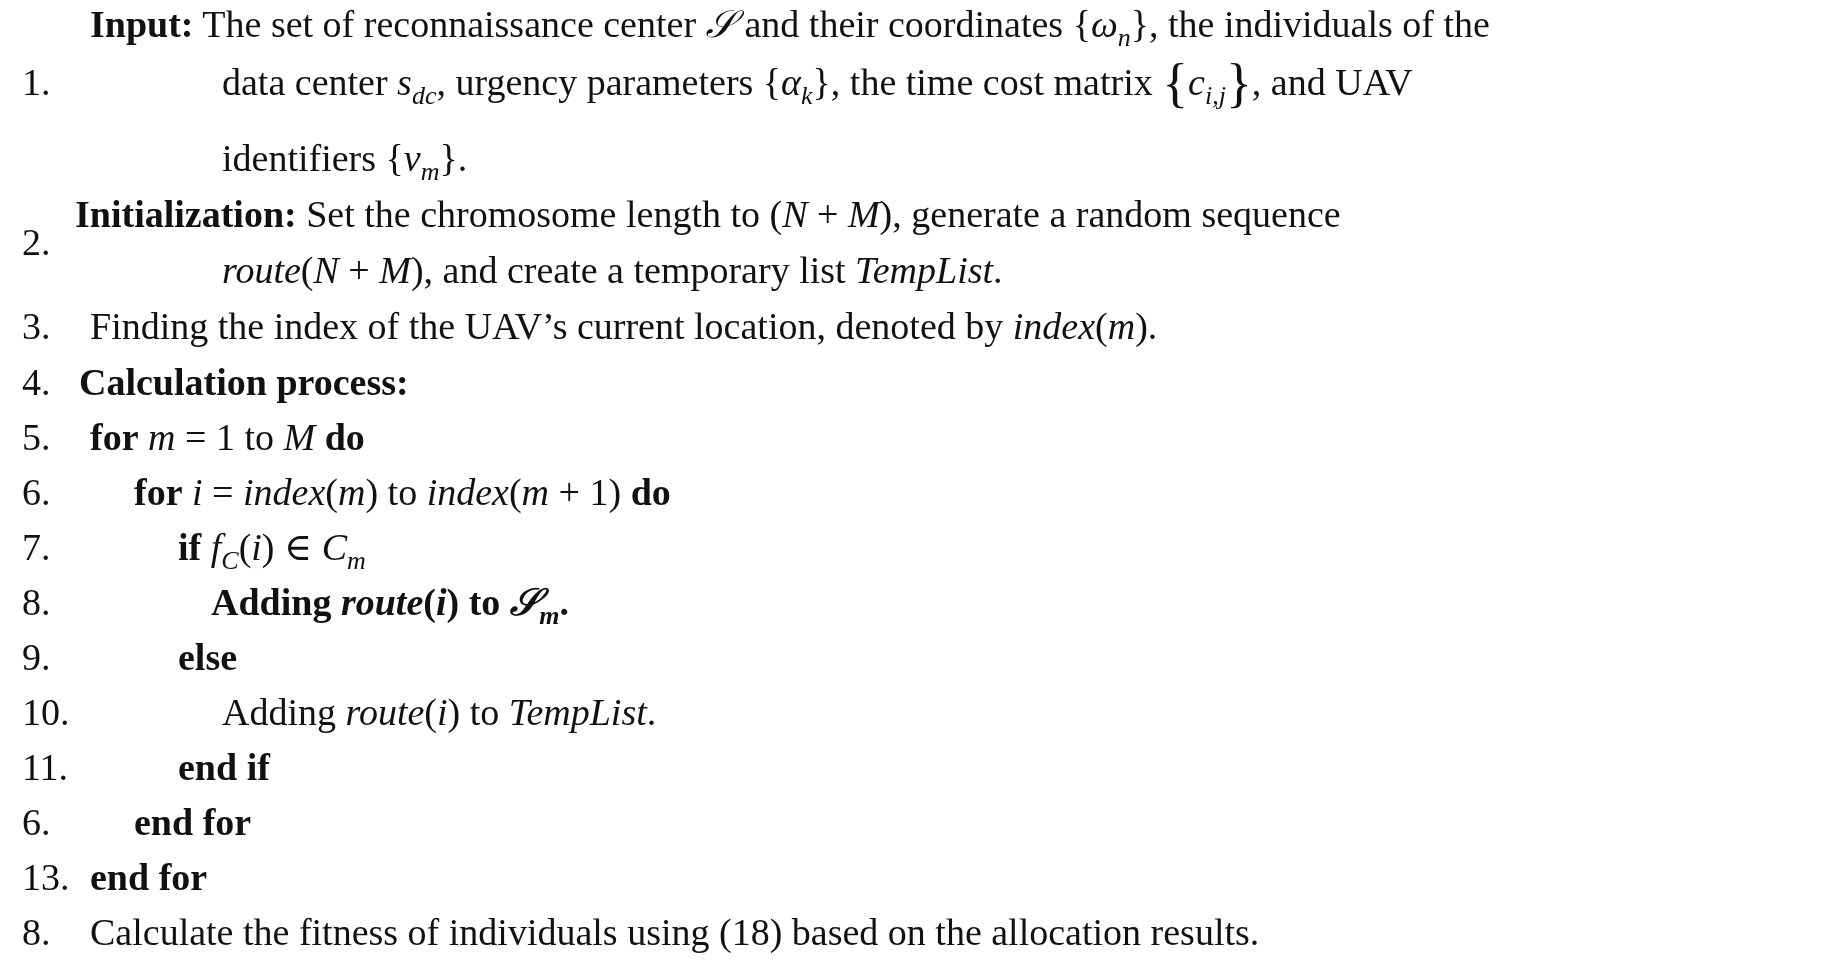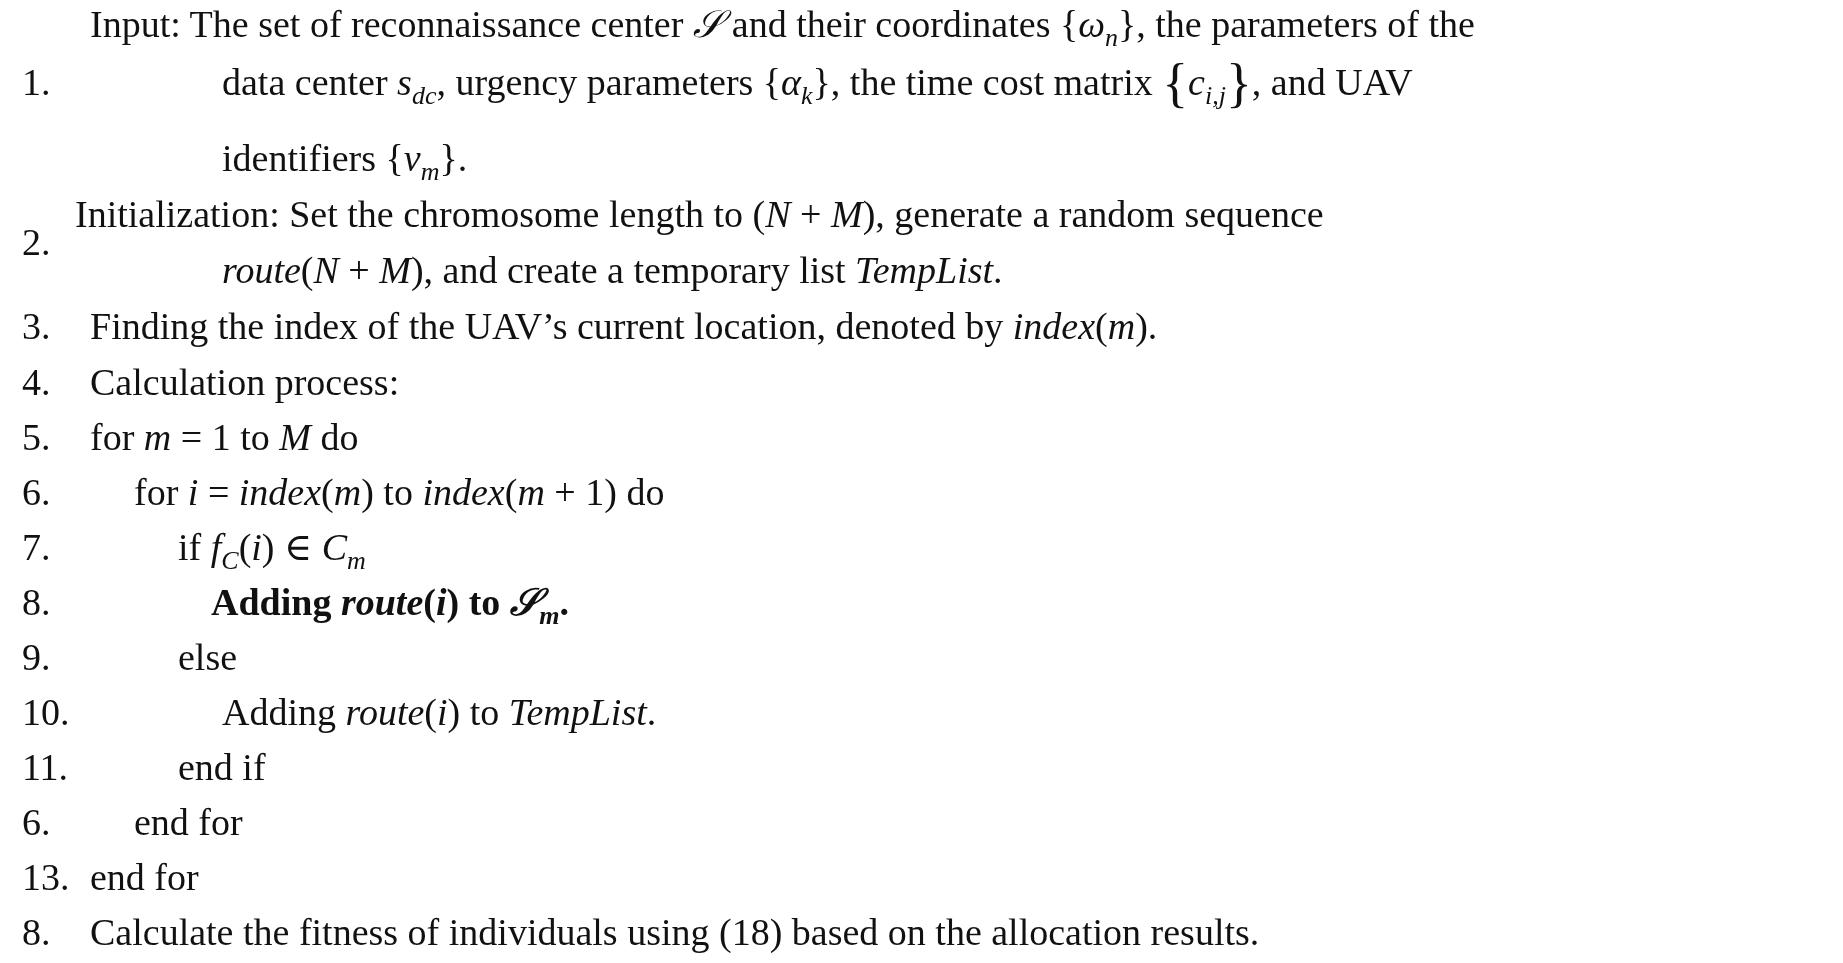--- a/index.html
+++ b/index.html
@@ -22,39 +22,39 @@
       white-space: nowrap;
     }
     .num {
       position: absolute;
       left: 22px;
     }
     .txt {
       position: absolute;
       white-space: nowrap;
     }
-    .b { font-weight: normal; }
+    .b { font-weight: bold; }
     .i { font-style: italic; }
     sub { font-size: 26px; vertical-align: -9px; line-height: 0; }
     .big-brace { font-size: 54px; vertical-align: -6px; line-height: 0; }
     .block-num {
       position: absolute;
       left: 22px;
     }
   </style>
 </head>
 <body>
 
 <div>
 
   <div>
     <span class="block-num" style="top:60px;">1.</span>
     <div class="txt" style="left:90px; top:2px;">
       <span class="b">Input:</span>
-      <span>The set of reconnaissance center </span><span class="i">𝒮</span><span> and their coordinates {</span><span class="i">ω</span><sub class="i">n</sub><span>}, the parameters of the</span>
+      <span>The set of reconnaissance center </span><span class="i">𝒮</span><span> and their coordinates {</span><span class="i">ω</span><sub class="i">n</sub><span>}, the individuals of the</span>
     </div>
     <div class="txt" style="left:222px; top:60px;">
       <span>data center </span><span class="i">s</span><sub class="i">dc</sub><span>, urgency parameters {</span><span class="i">α</span><sub class="i">k</sub><span>}, the time cost matrix </span><span class="big-brace">{</span><span class="i">c</span><sub class="i">i,j</sub><span class="big-brace">}</span><span>, and UAV</span>
     </div>
     <div class="txt" style="left:222px; top:136px;">
       <span>identifiers {</span><span class="i">v</span><sub class="i">m</sub><span>}.</span>
     </div>
   </div>
 
   <div>
@@ -70,21 +70,21 @@
 
   <div class="line" style="top:304px;">
     <span class="num">3.</span>
     <span class="txt" style="left:90px;">
       <span>Finding the index of the UAV’s current location, denoted by </span><span class="i">index</span><span>(</span><span class="i">m</span><span>).</span>
     </span>
   </div>
 
   <div class="line" style="top:360px;">
     <span class="num">4.</span>
-    <span class="txt b" style="left:90px;">Calculation process:</span>
+    <span class="txt b" style="left:79px;">Calculation process:</span>
   </div>
 
   <div class="line" style="top:415px;">
     <span class="num">5.</span>
     <span class="txt" style="left:90px;">
       <span class="b">for</span><span> </span><span class="i">m</span><span> = 1 to </span><span class="i">M</span><span> </span><span class="b">do</span>
     </span>
   </div>
 
   <div class="line" style="top:470px;">

